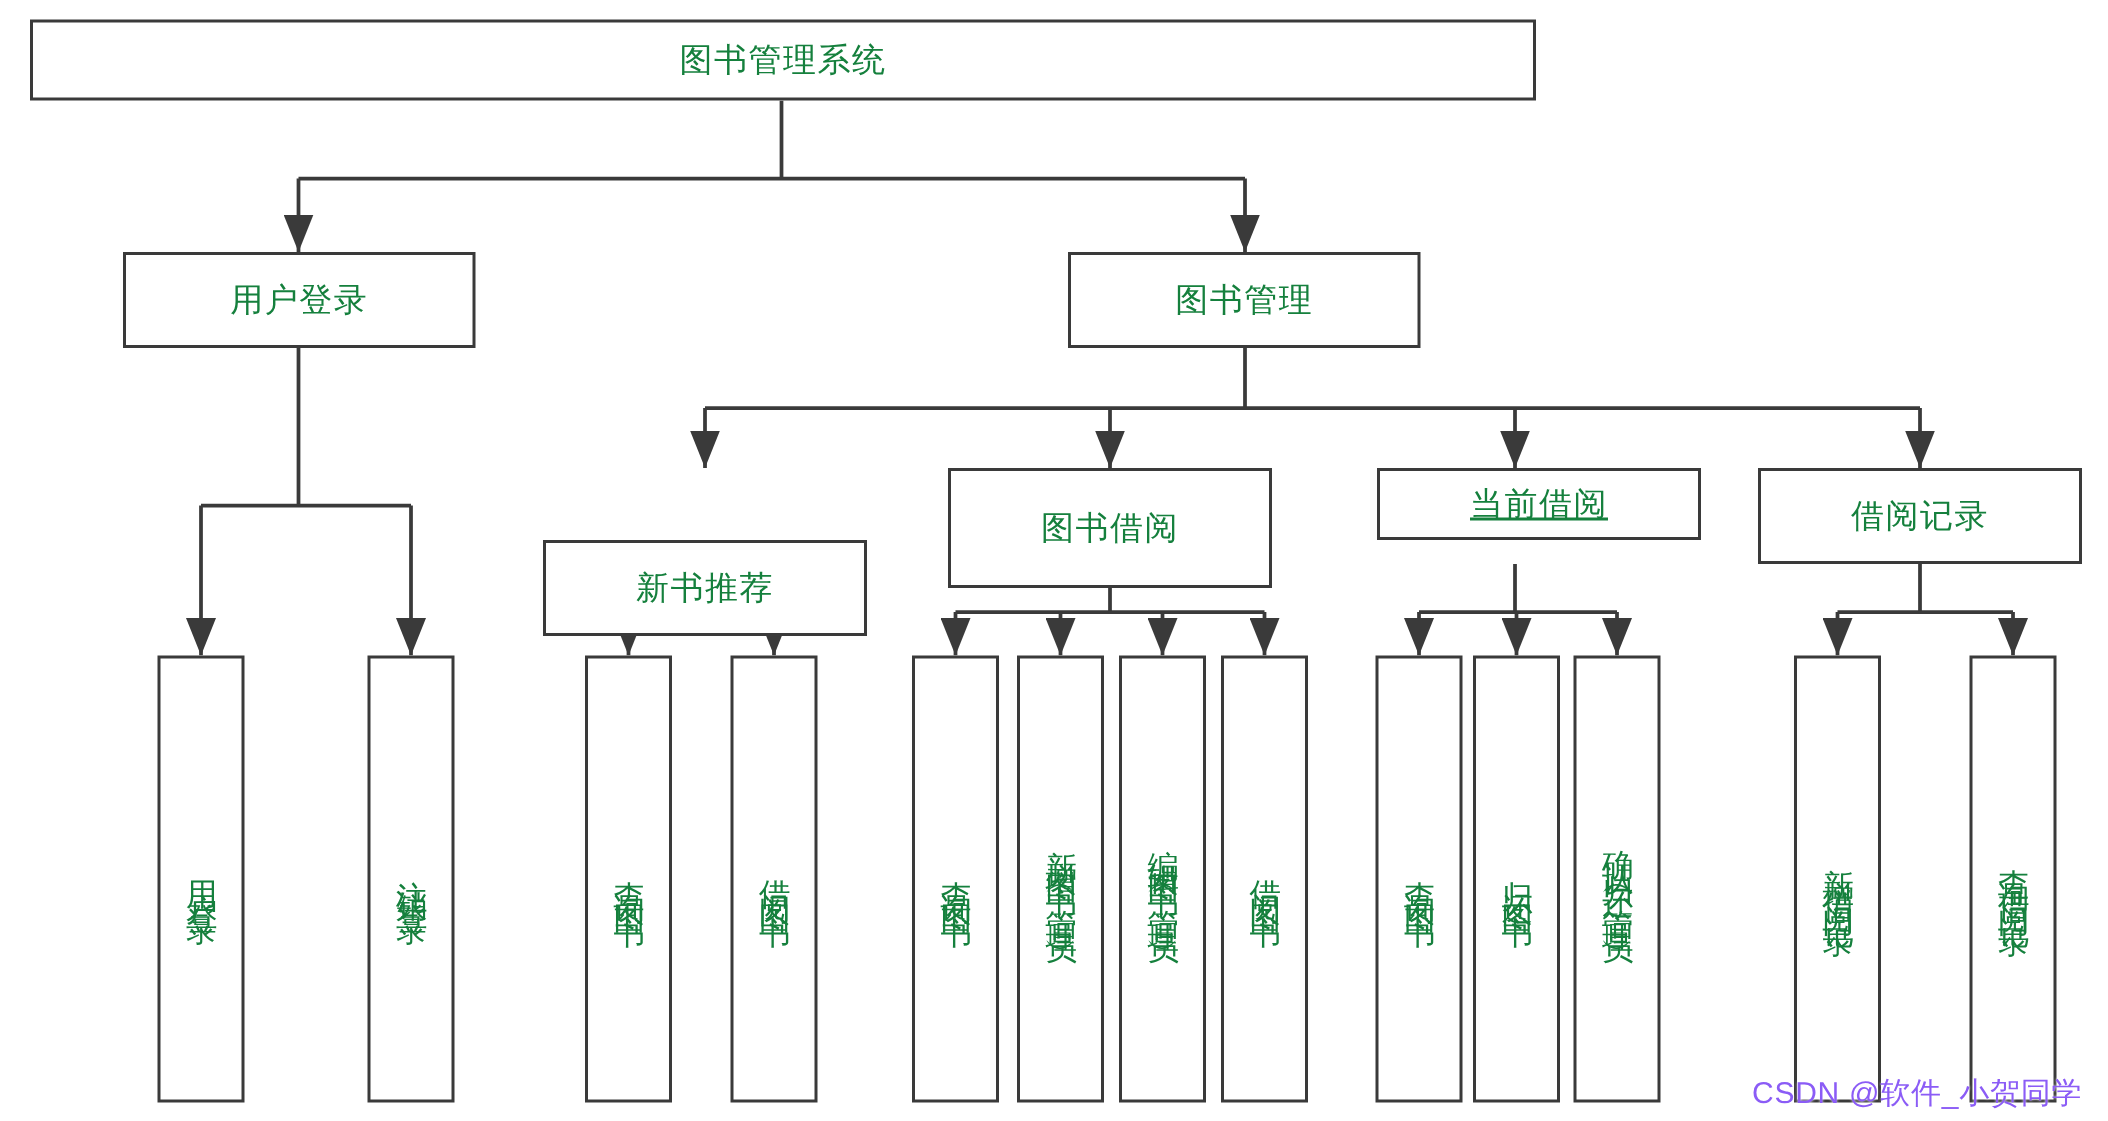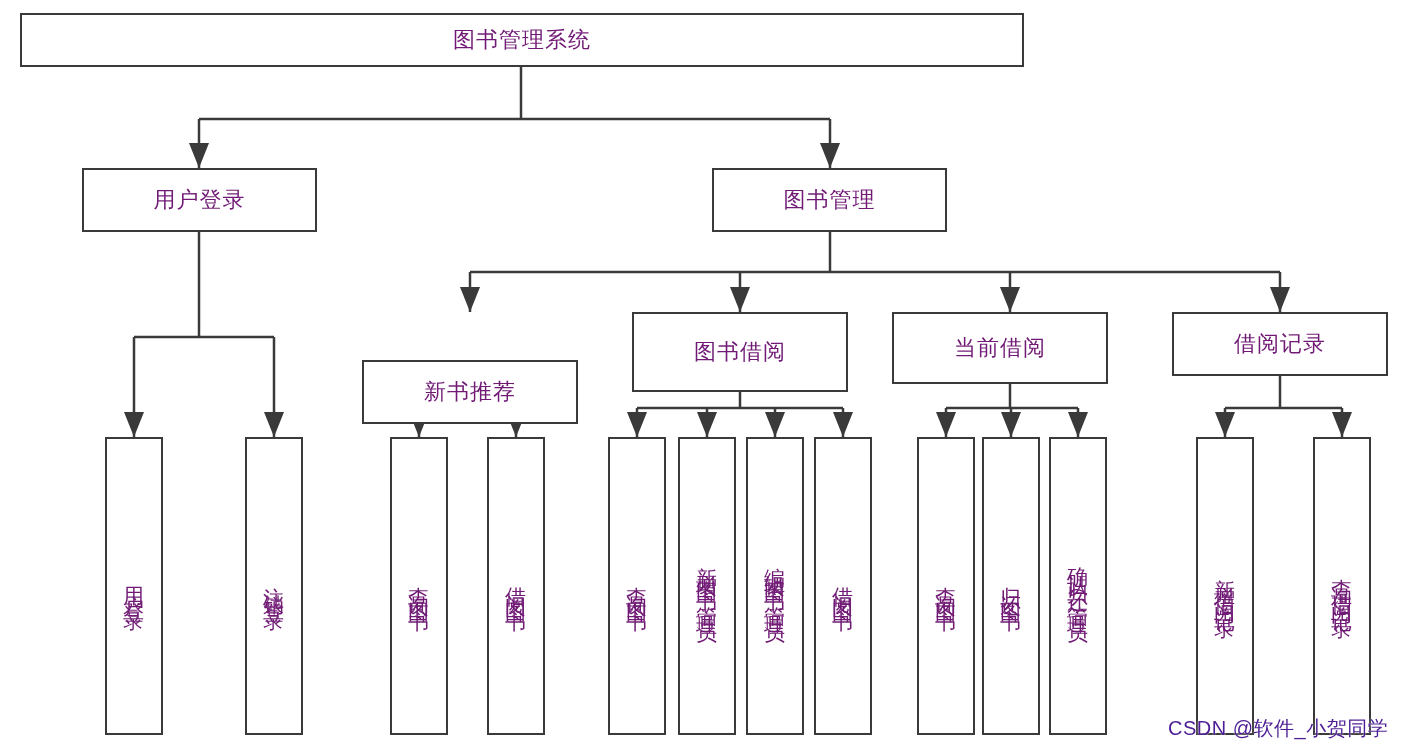--- a/index.html
+++ b/index.html
@@ -14,21 +14,21 @@
   .wires {
     position: absolute;
     left: 0; top: 0;
     width: 1405px; height: 747px;
   }
   .node {
     position: absolute;
     box-sizing: border-box;
     background: #ffffff;
     border: 2px solid #3a3a3a;
-    color: #701a75;
+    color: #15803d;
     display: flex;
     align-items: center;
     justify-content: center;
   }
   .node.h {
     font-size: 22px;
     letter-spacing: 1px;
     white-space: nowrap;
   }
   .node.v {
@@ -39,21 +39,21 @@
     writing-mode: vertical-lr;
     text-orientation: mixed;
     letter-spacing: 8px;
     line-height: 1;
   }
   .watermark {
     position: absolute;
     left: 1168px;
     top: 715px;
     font-size: 20px;
-    color: #4c1d95;
+    color: #8b5cf6;
     letter-spacing: 0.5px;
     white-space: nowrap;
     text-shadow: 0 0 2px #ffffff;
   }
 </style>
 </head>
 <body>
 
 <div class="canvas">
 
@@ -119,21 +119,21 @@
     </g>
   </svg>
 
   <div class="node h" style="left:20px; top:13px; width:1004px; height:54px;">图书管理系统</div>
 
   <div class="node h" style="left:82px; top:168px; width:235px; height:64px;">用户登录</div>
   <div class="node h" style="left:712px; top:168px; width:235px; height:64px;">图书管理</div>
 
   <div class="node h" style="left:362px; top:312px; width:216px; height:64px;margin-top:48px;">新书推荐</div>
   <div class="node h" style="left:632px; top:312px; width:216px; height:80px;">图书借阅</div>
-  <div class="node h" style="left:892px; top:312px; width:216px; height:72px;">当前借阅</div>
+  <div class="node h" style="left:918px; top:312px; width:216px; height:48px;text-decoration:underline;">当前借阅</div>
   <div class="node h" style="left:1172px; top:312px; width:216px; height:64px;">借阅记录</div>
 
   <div class="node v" style="left:105px;">用户登录</div>
   <div class="node v" style="left:245px;">注销登录</div>
 
   <div class="node v" style="left:390px;">查询图书</div>
   <div class="node v" style="left:487px;">借阅图书</div>
 
   <div class="node v" style="left:608px;">查询图书</div>
   <div class="node v" style="left:678px;">新增图书（管理员）</div>

